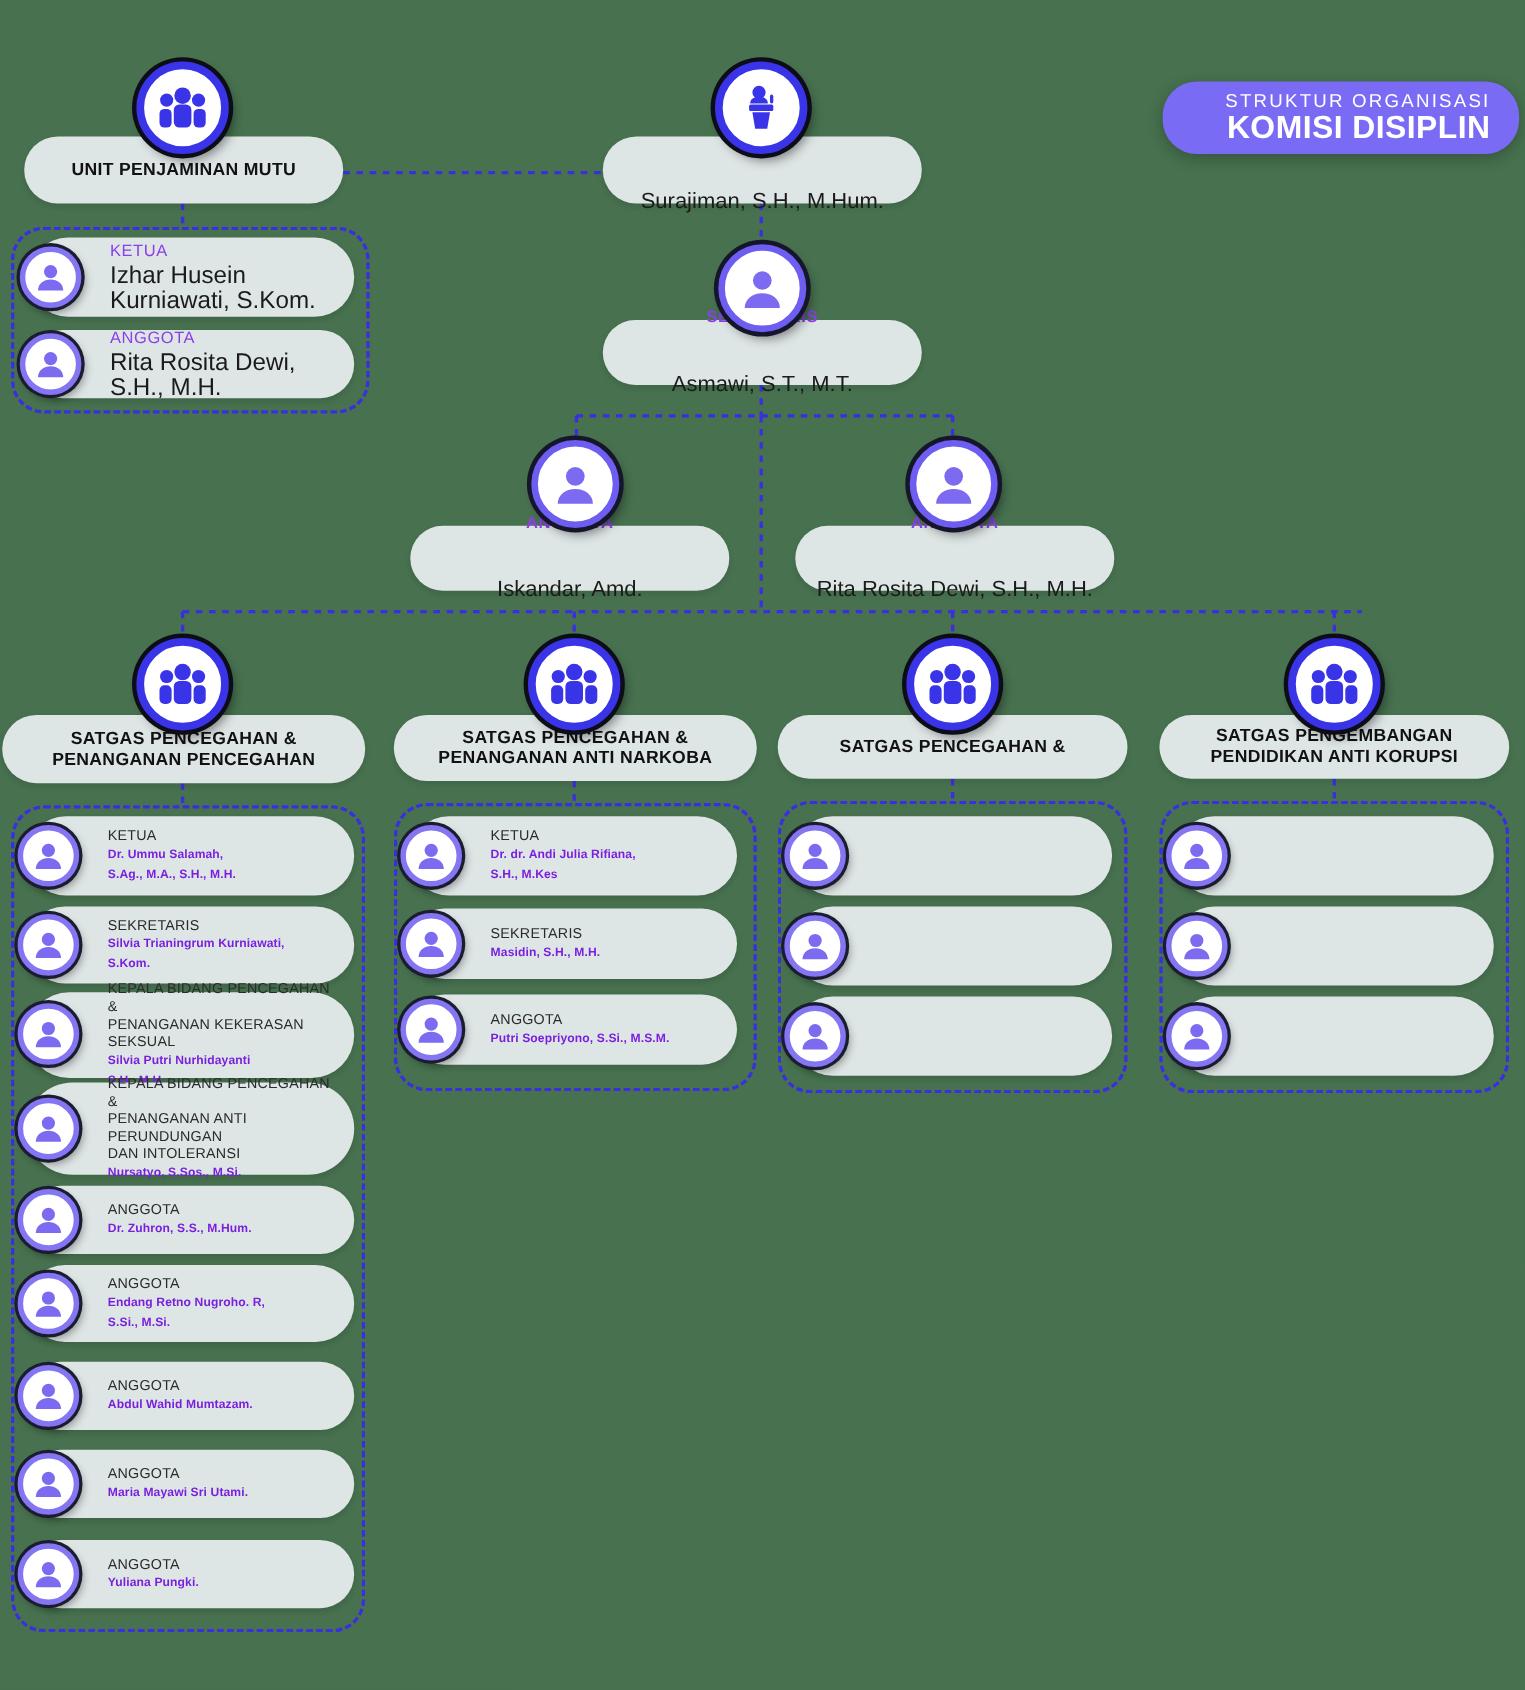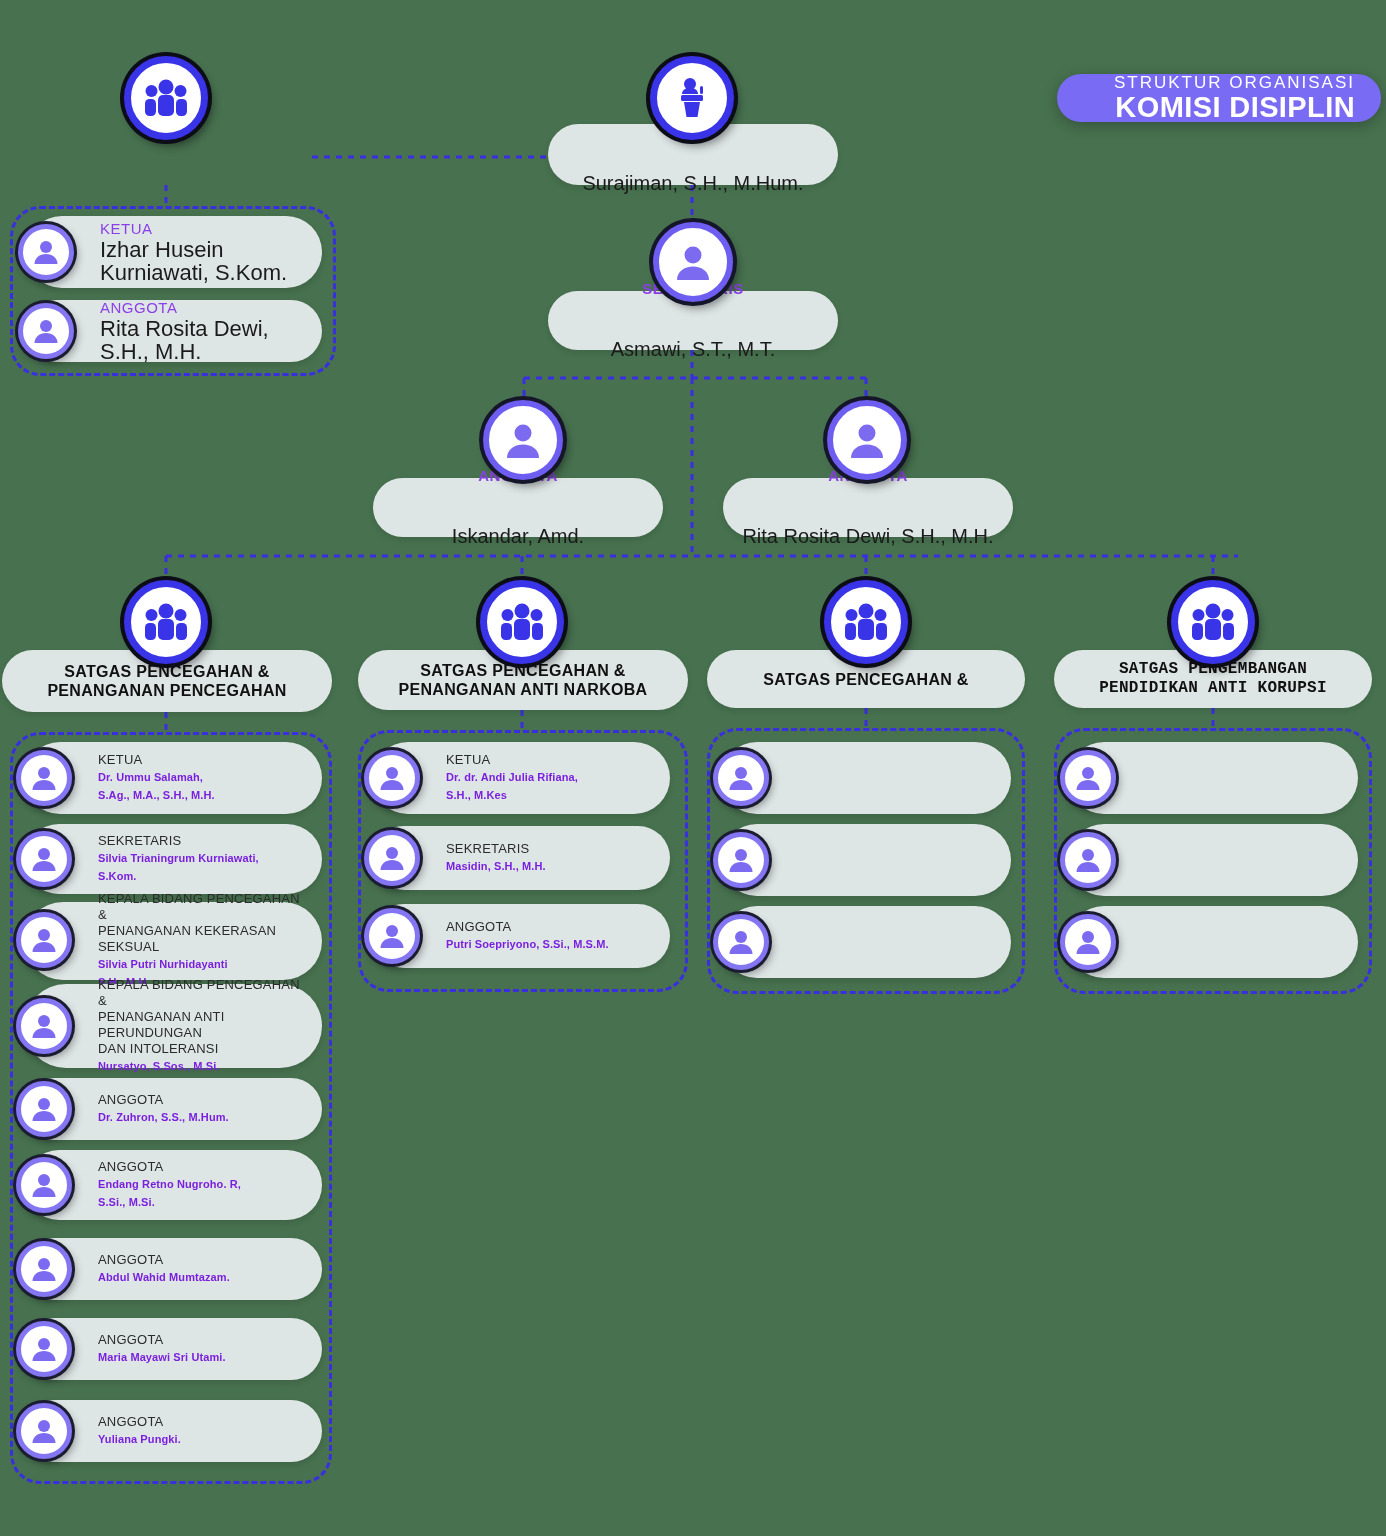--- a/index.html
+++ b/index.html
@@ -7,21 +7,21 @@
     width: 1386px; height: 1536px;
     background: #47714f;
     font-family: "Liberation Sans", sans-serif;
     overflow: hidden;
   }
   .stage { position: relative; width: 1386px; height: 1536px; }
 
   
   .title-badge {
     position: absolute; left: 1057px; top: 74px;
-    width: 324px; height: 48px;
+    width: 324px; height: 66px;
     background: #7a6bf5;
     border-radius: 31px;
     display: flex; flex-direction: column;
     align-items: flex-end; justify-content: center;
     padding-right: 26px;
     box-shadow: 0 4px 14px rgba(0,0,0,.25);
   }
   .title-sub {
     color: #ffffff; font-size: 17px; letter-spacing: 2.0px;
     font-weight: 400; line-height: 19px;
@@ -167,20 +167,23 @@
   <div class="circ big" style="left:124px; top:56px;">
     <svg width="44" height="40" viewBox="0 0 44 40">
       <circle cx="22" cy="9" r="7.5" fill="#3a34e8"></circle>
       <circle cx="7.5" cy="13" r="6" fill="#3a34e8"></circle>
       <circle cx="36.5" cy="13" r="6" fill="#3a34e8"></circle>
       <rect x="14" y="17" width="16" height="21" rx="5" fill="#3a34e8"></rect>
       <rect x="1" y="21" width="11" height="17" rx="4.5" fill="#3a34e8"></rect>
       <rect x="32" y="21" width="11" height="17" rx="4.5" fill="#3a34e8"></rect>
     </svg>
   </div>
+  <div class="pill node-box" style="left:22px; top:124px; width:290px; height:61px;">
+    <div class="node-title-bold">UNIT PENJAMINAN MUTU</div>
+  </div>
 
   <div class="dashed-group" style="left:10px; top:206px; width:326px; height:170px;"></div>
 
   <div class="member-card" style="left:26px; top:216px; width:296px; height:72px;">
     <div class="member-text">
       <div class="m-label-purple">KETUA</div>
       <div class="m-name-dark">Izhar Husein</div>
       <div class="m-name-dark">Kurniawati, S.Kom.</div>
     </div>
   </div>
@@ -504,21 +507,21 @@
   <div class="circ big" style="left:1171px; top:580px;">
     <svg width="44" height="40" viewBox="0 0 44 40">
       <circle cx="22" cy="9" r="7.5" fill="#3a34e8"></circle>
       <circle cx="7.5" cy="13" r="6" fill="#3a34e8"></circle>
       <circle cx="36.5" cy="13" r="6" fill="#3a34e8"></circle>
       <rect x="14" y="17" width="16" height="21" rx="5" fill="#3a34e8"></rect>
       <rect x="1" y="21" width="11" height="17" rx="4.5" fill="#3a34e8"></rect>
       <rect x="32" y="21" width="11" height="17" rx="4.5" fill="#3a34e8"></rect>
     </svg>
   </div>
-  <div class="pill node-box" style="left:1054px; top:650px; width:318px; height:58px;font-family:Liberation Mono, monospace;">
+  <div class="pill node-box" style="left:1054px; top:650px; width:318px; height:58px;">
     <div class="node-title-bold">SATGAS PENGEMBANGAN</div>
     <div class="node-title-bold">PENDIDIKAN ANTI KORUPSI</div>
   </div>
   <div class="dashed-group" style="left:1054px; top:728px; width:318px; height:266px;"></div>
 
   <div class="member-card" style="left:1068px; top:742px; width:290px; height:72px;">
     <div class="member-text">
       <div class="m-label-gray"></div>
       <div class="m-name-purple"></div>
     </div>

